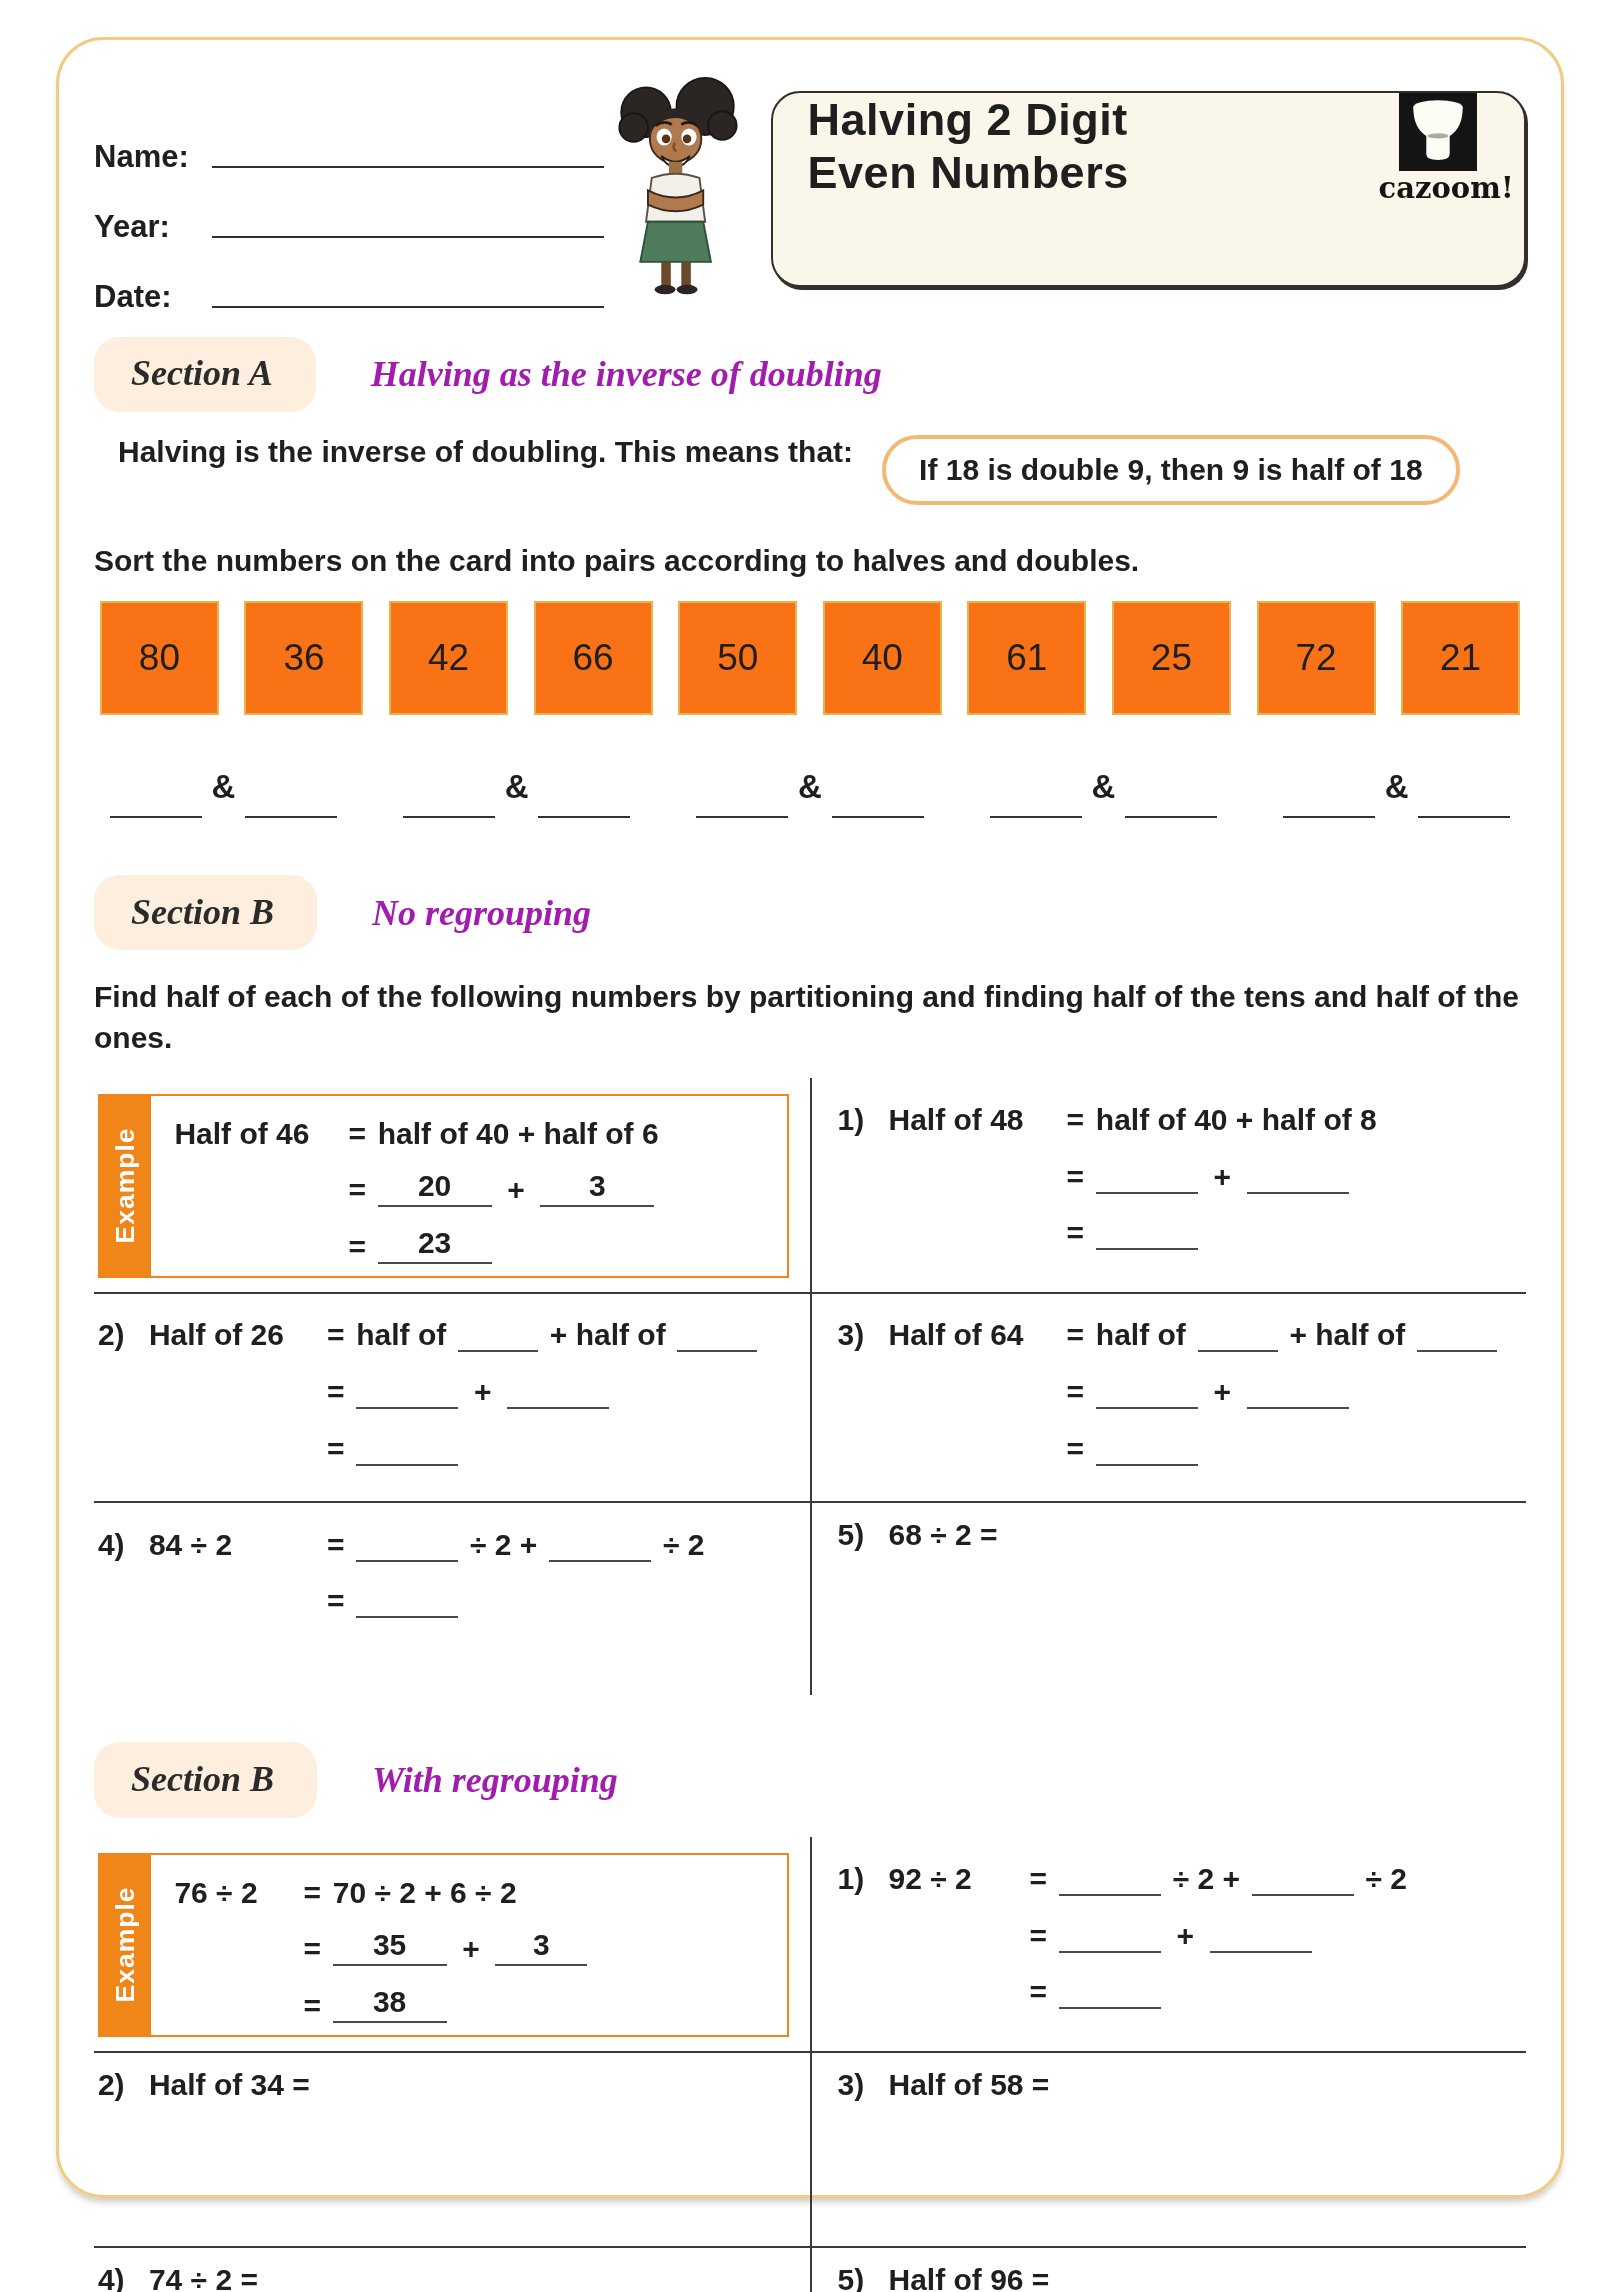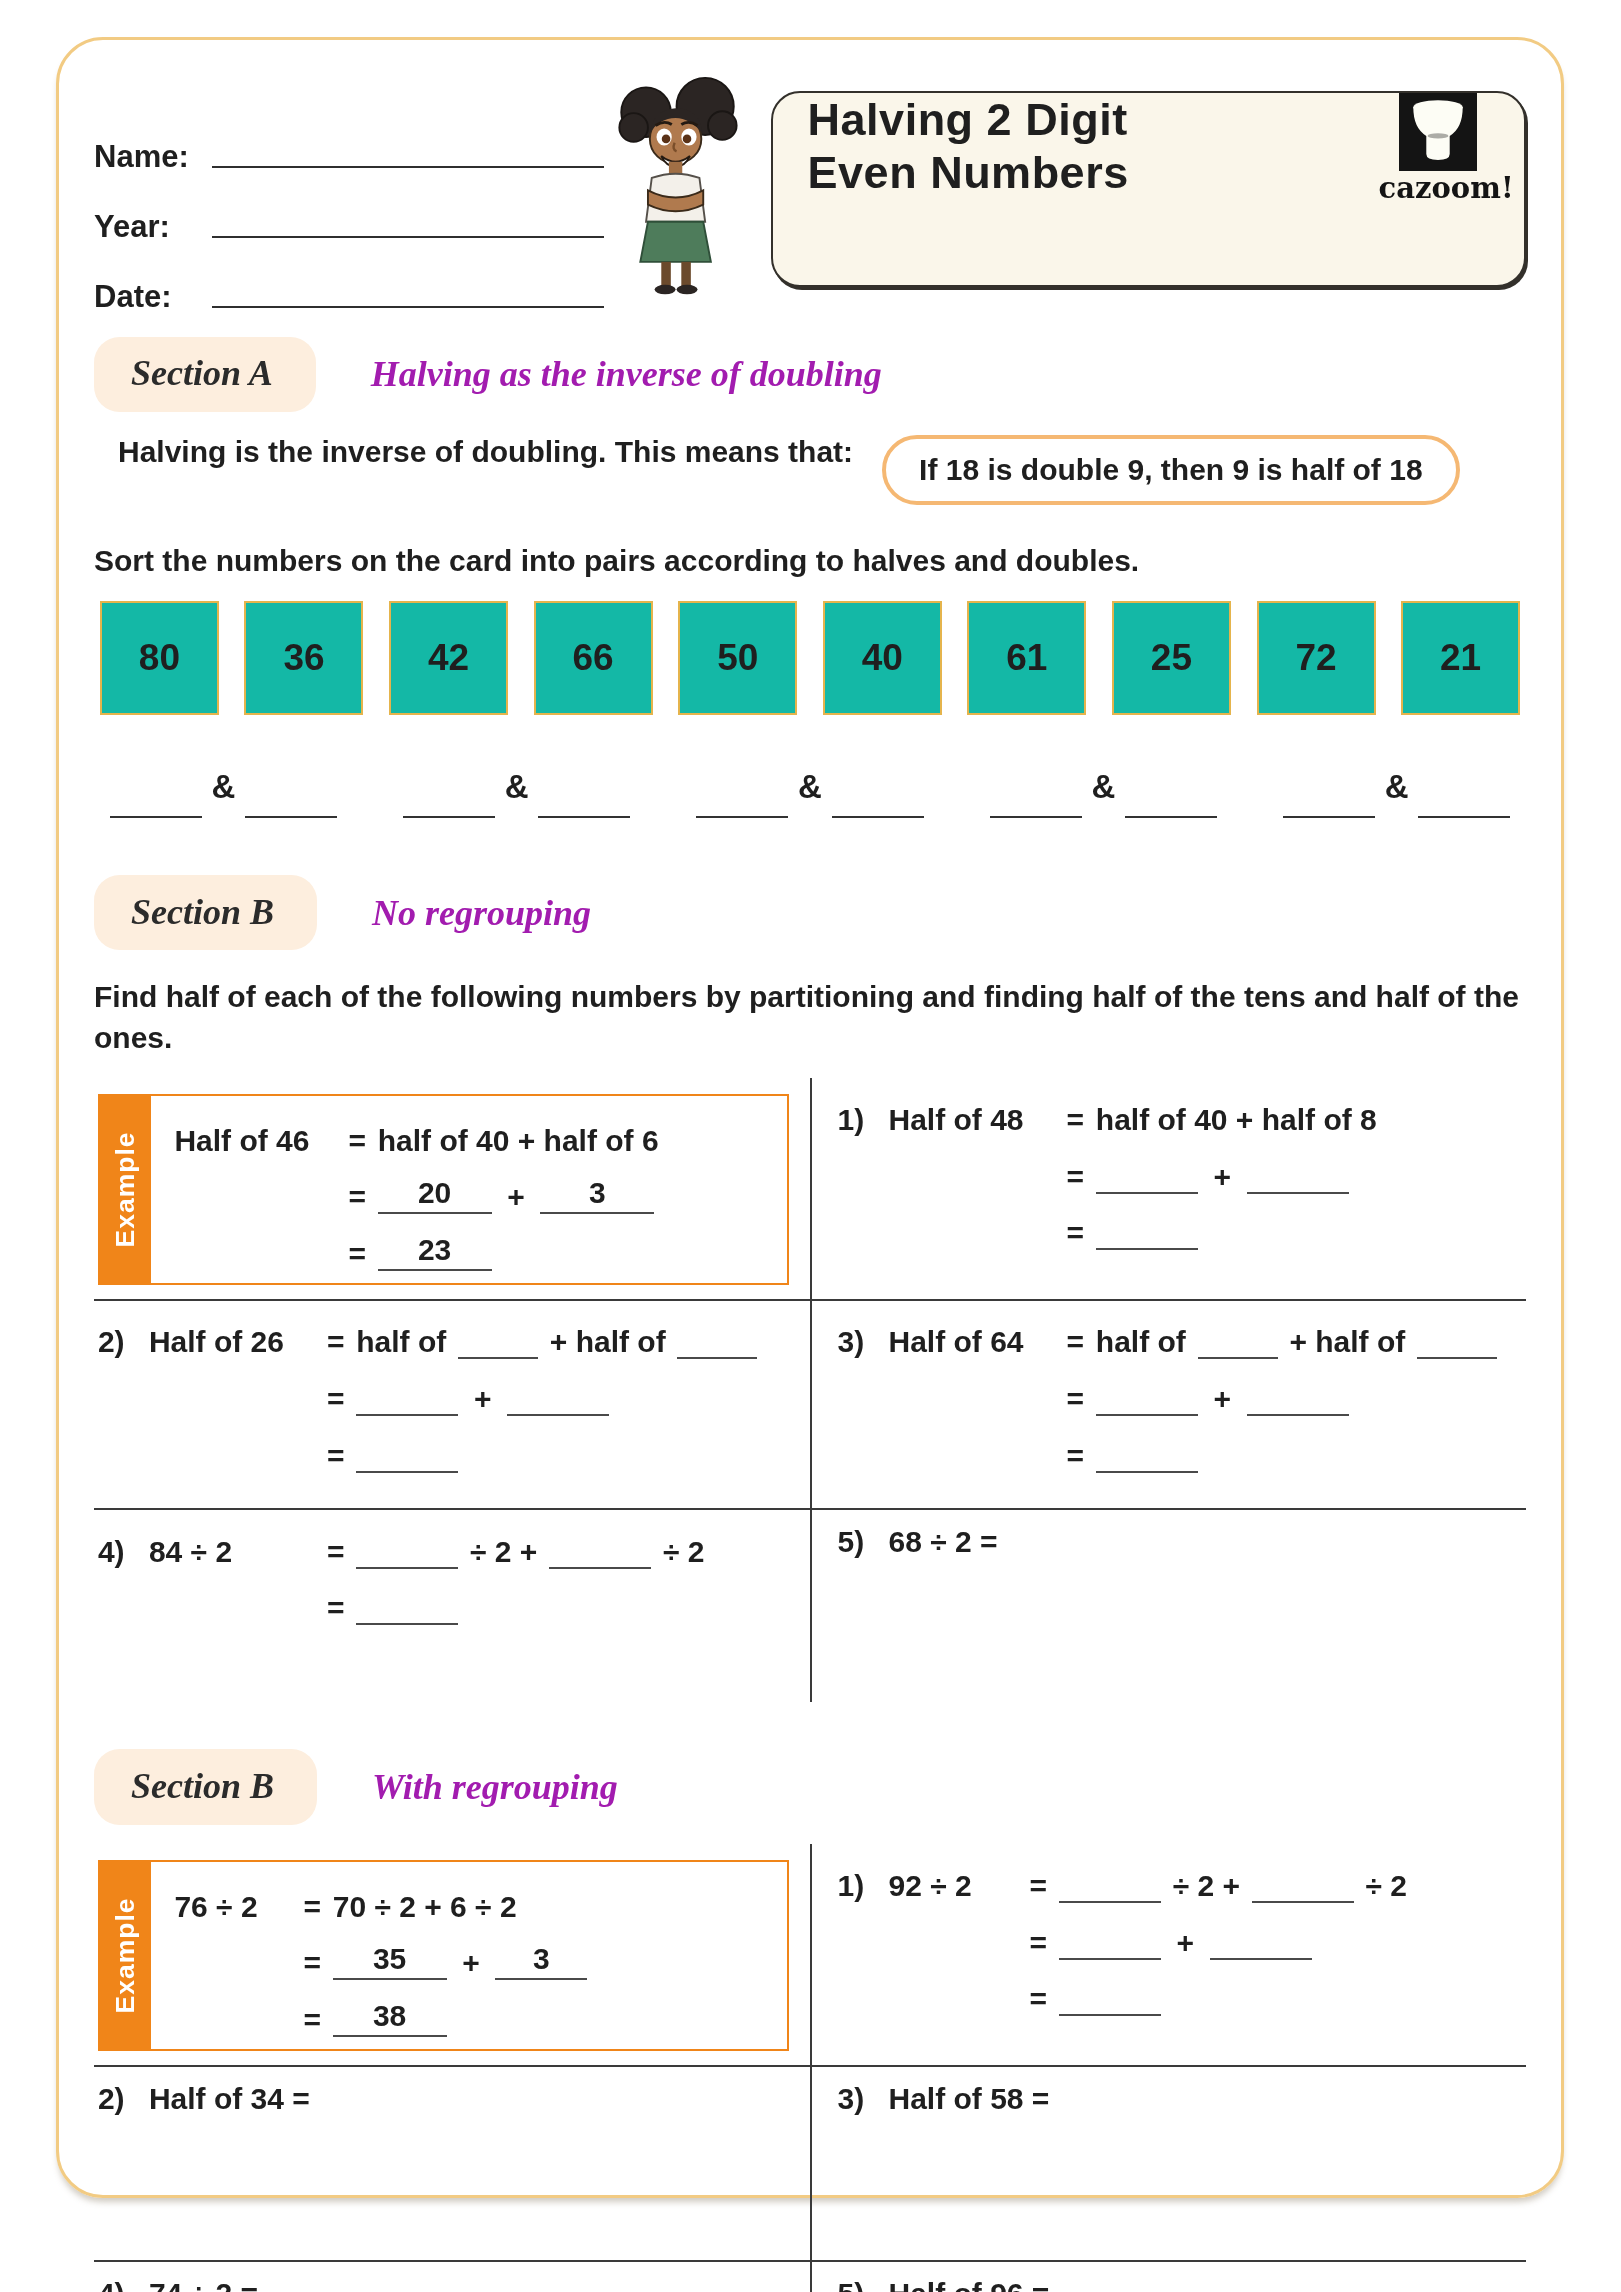--- a/index.html
+++ b/index.html
@@ -48,23 +48,23 @@
   .mt-secA { margin-top:21.6px; }
   .intro-row { display:flex; align-items:flex-start; margin-top:23.5px;margin-left:24px; }
   .intro-text { font-size:30px; font-weight:bold; }
   .callout {
     margin-left:29px; border:4.9px solid #f5b873; border-radius:35px;
     padding:13.7px 33px; font-size:30px; font-weight:bold; white-space:nowrap;
   }
   .sort-text { margin-top:39px; font-size:30px; font-weight:bold; }
   .cards-row { display:flex; justify-content:space-between; margin-top:23.5px; padding:0 5.9px; }
   .card {
-    width:115px; height:110px; background:#14b8a6; border:2.9px solid #e5b44c;
+    width:115px; height:110px; background:#f97316; border:2.9px solid #e5b44c;
     display:flex; align-items:center; justify-content:center;
-    font-size:37px; font-weight:bold;
+    font-size:37px; font-weight:normal;
   }
   .pairs-row { display:flex; justify-content:space-between; margin-top:53px; padding:0 15.7px; }
   .pair { display:flex; align-items:flex-end; }
   .pair .blank { width:92px; border-bottom:2.9px solid #333; height:35px; }
   .amp { font-size:33px; font-weight:bold; margin:0 9.8px 11.8px 9.8px; }
 
   
   .mt-secB1 { margin-top:57px; }
   .mt-secB2 { margin-top:47px; }
   .instruction { margin-top:25.5px; font-size:30px; font-weight:bold; line-height:1.38; max-width:1431px; }
@@ -75,21 +75,21 @@
   .sep { border-top:2.9px solid #3a3a3a; }
   .rb1-1 { min-height:167px; } .rb1-2 { min-height:178px; } .rb1-3 { min-height:163px; }
   .rb2-1 { min-height:167px; } .rb2-2 { min-height:174px; } .rb2-3 { min-height:210px; }
 
   .example-box { border:2.9px solid #f08519; display:flex; margin-right:13.7px; min-height:163px; }
   .ex-tab { width:51px; background:#f08519; display:flex; align-items:center; justify-content:center; }
   .ex-tab span {
     transform:rotate(-90deg); color:#ffffff; font-weight:bold; font-size:26.5px;
     letter-spacing:1px; white-space:nowrap;
   }
-  .ex-body { flex:1; padding:11.8px 7.8px 11.8px 23.5px;margin-top:7px; }
+  .ex-body { flex:1; padding:11.8px 7.8px 11.8px 23.5px; }
 
   .eq-line { display:flex; align-items:flex-end; font-size:30px; font-weight:bold; min-height:43px; }
   .eq-line + .eq-line { margin-top:13.7px; }
   .lead-block { display:inline-flex; align-items:flex-end; }
   .num { width:51px; }
   .w-ex1 { width:174px; } .w-ex2 { width:129px; }
   .w-p   { width:229px; } .w-pb2 { width:192px; }
   .spacer { display:inline-block; }
   .eq { margin:0 11.8px 0 0; }
   .tok { margin:0 0 0 11.8px; white-space:nowrap; }

